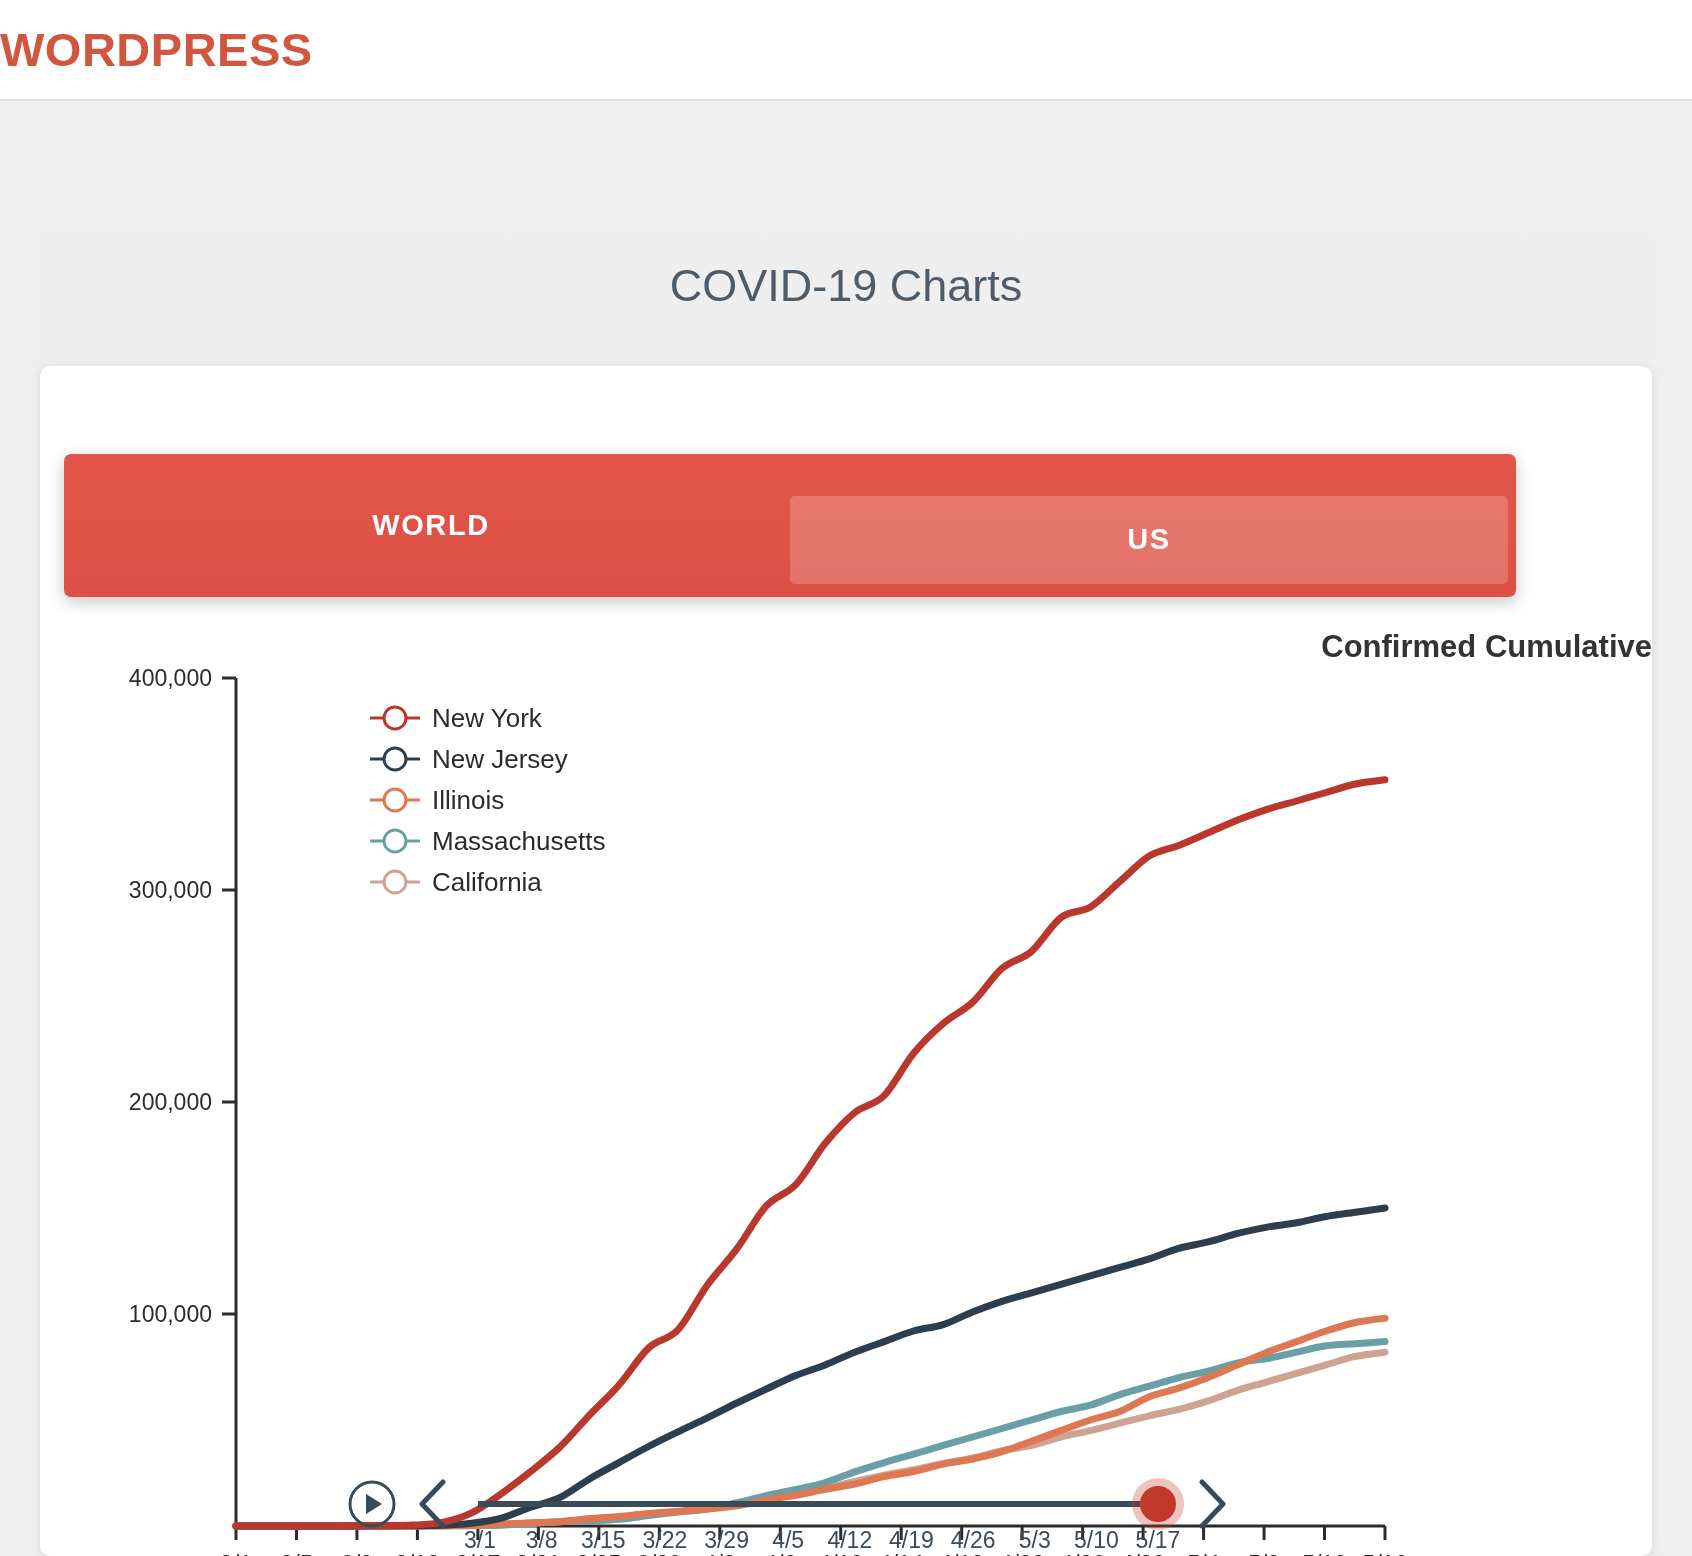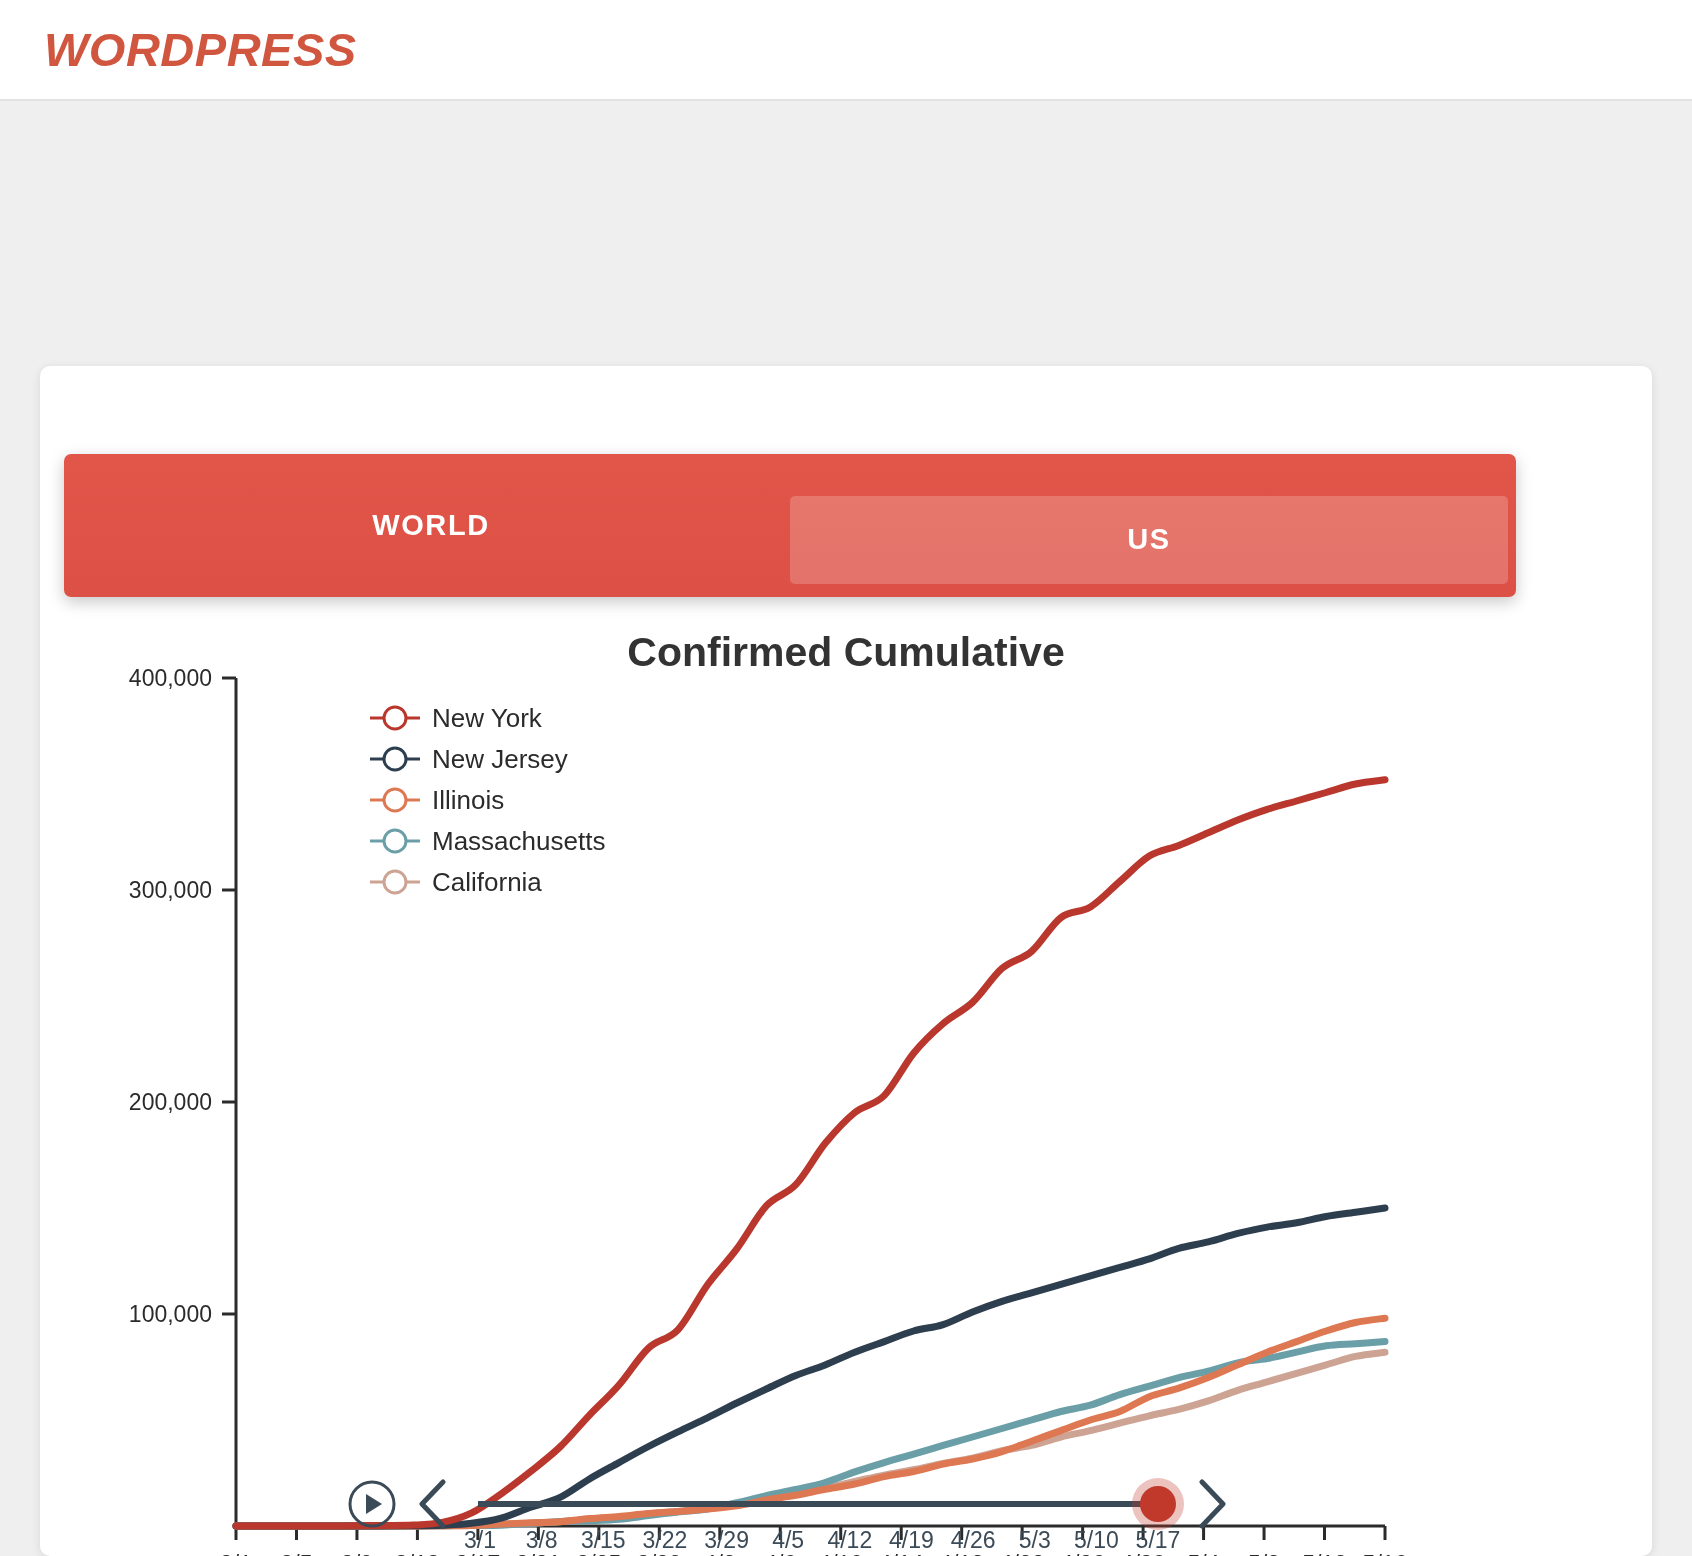--- a/index.html
+++ b/index.html
@@ -7,22 +7,20 @@
     width: 1692px; height: 1556px;
     background: #efefef;
     font-family: "Liberation Sans", sans-serif;
     overflow: hidden;
   }
   .site-header {
     height: 101px;
     background: #ffffff;
     border-bottom: 2px solid #e2e2e2;
     display: flex; align-items: center;
-    padding-left: 44px;
-    font-style: italic;
   }
   .site-title {
     font-size: 47px; font-weight: bold;
     letter-spacing: 0.5px;
     color: #d1563f;
   }
   .page-body { position: relative; width: 1692px; height: 1455px; }
   .gray-card {
     position: absolute; left: 40px; top: 127px;
     width: 1612px; height: 245px;
@@ -60,22 +58,22 @@
     cursor: pointer;
   }
   .tab.active { background: rgba(255,255,255,0.20); margin-top: 28px; }
 
   .chart-area {
     position: absolute; left: 40px; top: 500px;
     width: 1612px; height: 960px;
   }
   .chart-title {
     position: absolute; left: 0; top: 28px; width: 100%;
-    text-align: center;
-    font-size: 41px; font-weight: bold; color: #333333;
+    text-align: right;
+    font-size: 31px; font-weight: bold; color: #333333;
   }
   svg { display: block; }
   .ytick-label {
     font-family: "Liberation Sans", sans-serif;
     font-size: 23px; fill: #2b2b2b;
   }
   .xtick-label {
     font-family: "Liberation Sans", sans-serif;
     font-size: 23px; fill: #2b2b2b;
   }
@@ -93,20 +91,23 @@
 </style>
 </head>
 <body>
 
 <div class="site-header">
   <div class="site-title">WORDPRESS</div>
 </div>
 
 <div class="page-body">
 
+  <div class="gray-card">
+    <div class="panel-title">COVID-19 Charts</div>
+  </div>
 
   <div class="white-card"></div>
 
   <div class="tabbar">
     <div class="tab">WORLD</div>
     <div class="tab active">US</div>
   </div>
 
   <div class="chart-area">
     <div class="chart-title">Confirmed Cumulative</div>

